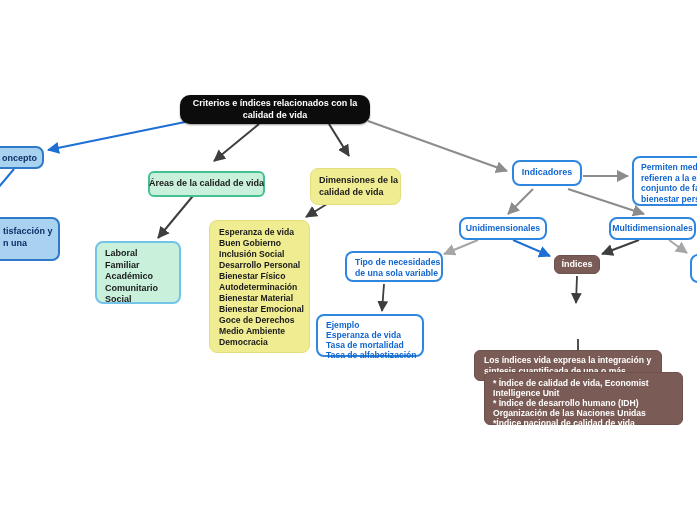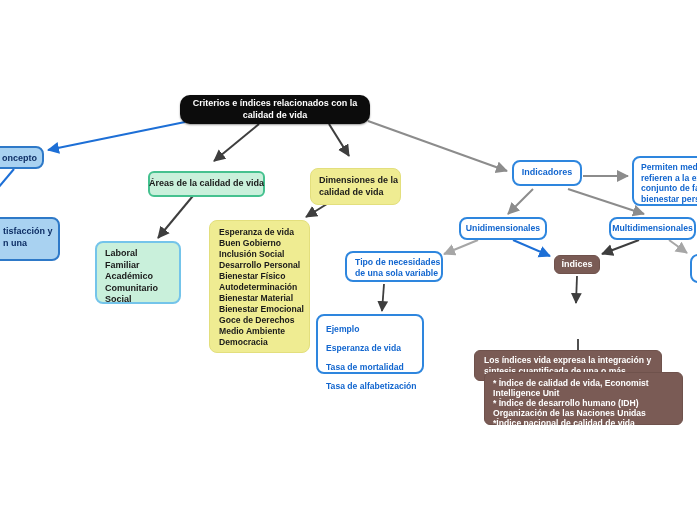--- a/index.html
+++ b/index.html
@@ -114,21 +114,21 @@
 conjunto de fa
 bienestar pers</div>
 
   <div class="node bluebox center" style="left:459px;top:217px;width:88px;height:23px;font-size:8.7px;">Unidimensionales</div>
 
   <div class="node bluebox center" style="left:609px;top:217px;width:87px;height:23px;font-size:8.7px;">Multidimensionales</div>
 
   <div class="node bluebox" style="left:345px;top:251px;width:98px;height:31px;padding:4px 0 0 8px;font-size:8.7px;line-height:11px;">Tipo de necesidades
 de una sola variable</div>
 
-  <div class="node bluebox" style="left:316px;top:314px;width:108px;height:60px;padding:4px 0 0 8px;font-size:8.6px;line-height:19px;">Ejemplo
+  <div class="node bluebox" style="left:316px;top:314px;width:108px;height:43px;padding:4px 0 0 8px;font-size:8.6px;line-height:10px;">Ejemplo
 Esperanza de vida
 Tasa de mortalidad
 Tasa de alfabetización</div>
 
   <div class="node bluebox" style="left:690px;top:254px;width:30px;height:29px;"></div>
 
   <div class="node brown center" style="left:554px;top:255px;width:46px;height:19px;">Índices</div>
 
   <div class="node brown" style="left:474px;top:306px;width:188px;height:31px;padding:4px 0 0 9px;font-size:8.6px;line-height:11px;margin-top:44px;">Los índices vida expresa la integración y
 sintesis cuantificada de una o más variables</div>

